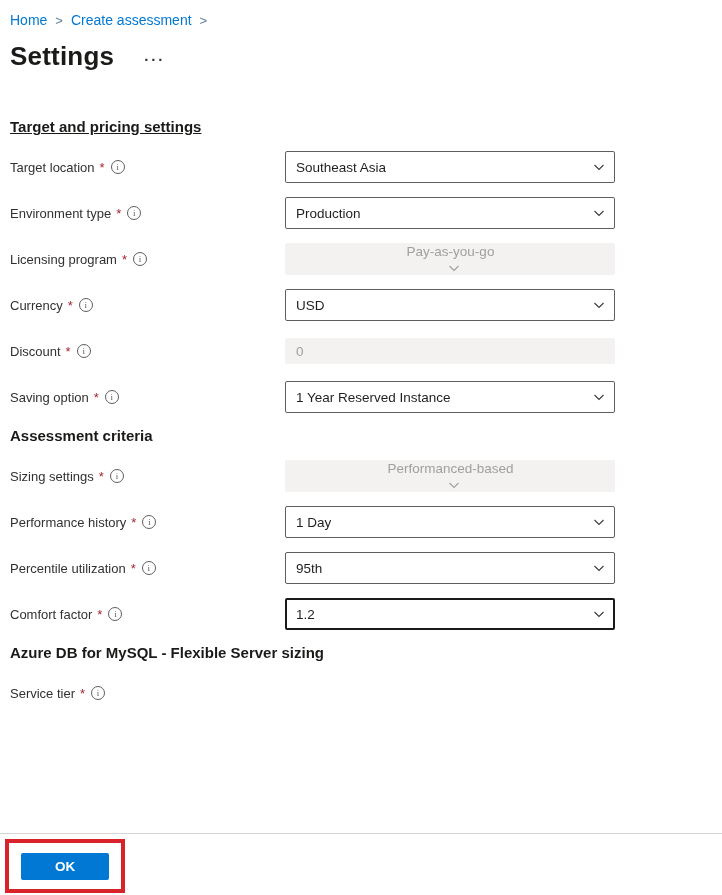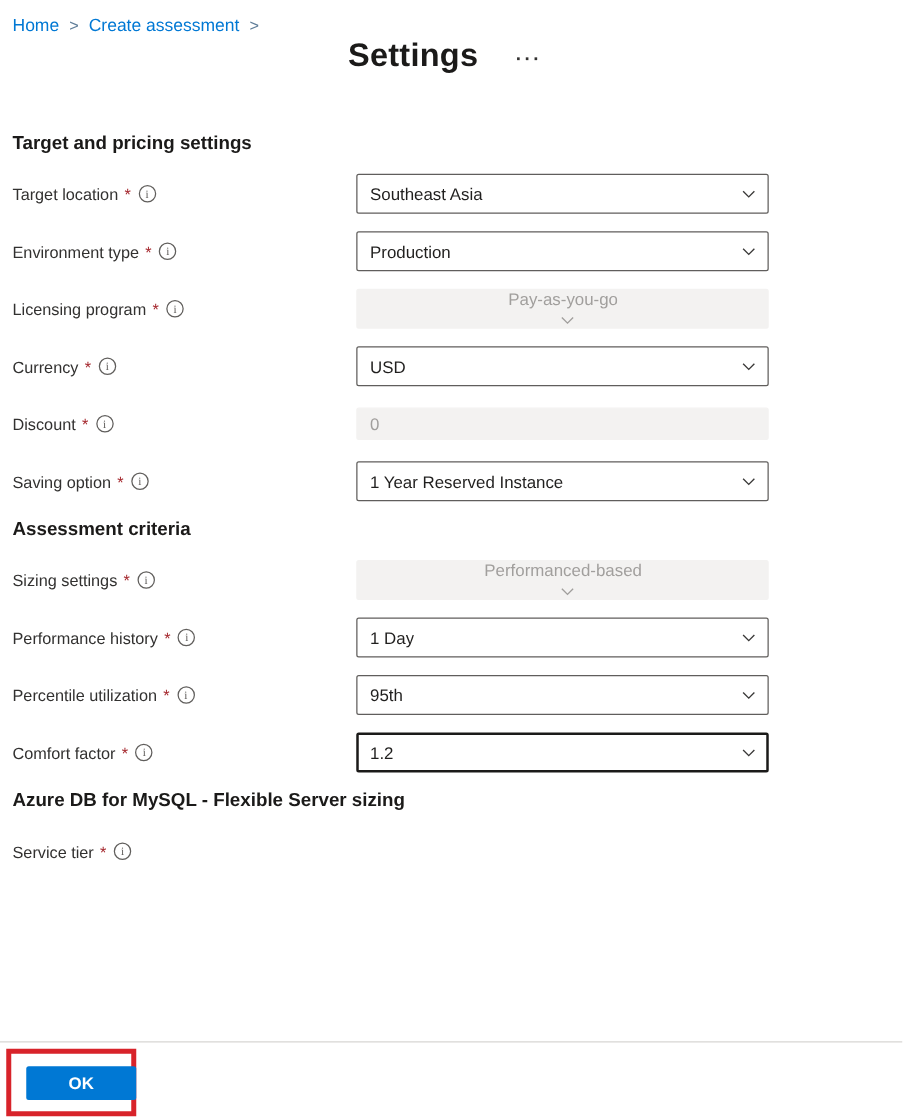--- a/index.html
+++ b/index.html
@@ -12,27 +12,27 @@
     overflow: hidden;
   }
   .page { padding: 12px 20px 0 10px; }
 
   
   .breadcrumb { display: flex; align-items: center; font-size: 14px; }
   .breadcrumb a { color: #0078d4; text-decoration: none; cursor: pointer; }
   .breadcrumb .sep { color: #5f7d99; margin: 0 8px; font-size: 13px; }
 
   
-  .title-row { display: flex; align-items: center; margin-top: 0; height: 32px; justify-content: center; }
+  .title-row { display: flex; align-items: center; margin-top: 12px; height: 32px; }
   .page-title { font-size: 26px; font-weight: 700; color: #1b1a19; letter-spacing: 0.2px; }
   .ellipsis-menu { margin-left: 30px; color: #323130; font-size: 15px; font-weight: 700; letter-spacing: 2px; cursor: pointer; margin-top: 6px; }
 
   
   .section-heading { font-size: 15px; font-weight: 700; color: #1b1a19; line-height: 18px; }
-  .sh-1 { margin-top: 46px; }
+  .sh-1 { margin-top: 46px; text-decoration: underline; }
   .sh-mid { margin-top: -3px; }
 
   
   .rows-block { margin-top: 18px; }
   .row { display: flex; align-items: center; height: 26px; margin-bottom: 20px; }
   .field-label { width: 275px; display: flex; align-items: center; font-size: 13px; color: #323130; flex-shrink: 0; }
   .req { color: #a4262c; margin-left: 5px; font-size: 13px; }
   .info {
     width: 14px; height: 14px; margin-left: 6px;
     border: 1px solid #605e5c; border-radius: 50%;
@@ -64,21 +64,21 @@
     font-family: "Liberation Sans", sans-serif;
   }
 
   
   .footer {
     position: absolute; left: 0; right: 0; top: 833px; bottom: 0;
     border-top: 1px solid #d8d6d4; background: #fff;
   }
   .annotation {
     position: absolute; left: 5px; top: 5px;
-    width: 104px; height: 54px;
+    width: 120px; height: 54px;
     border: 4px solid #d8232a;
   }
   .ok-btn {
     position: absolute; left: 12px; top: 10px;
     width: 88px; height: 27px;
     background: #0078d4; color: #ffffff;
     border: none; border-radius: 2px;
     font-size: 13.5px; font-weight: 700;
     font-family: "Liberation Sans", sans-serif;
     cursor: pointer;

